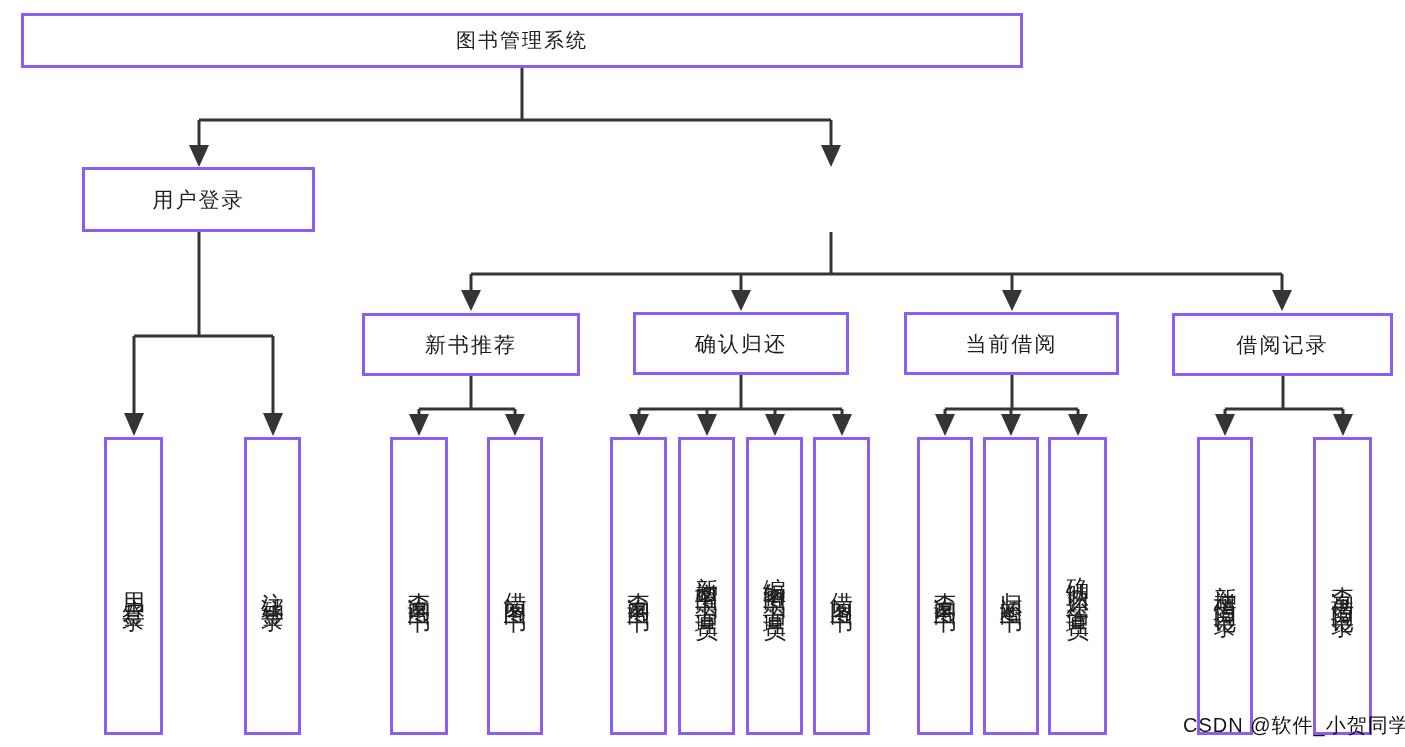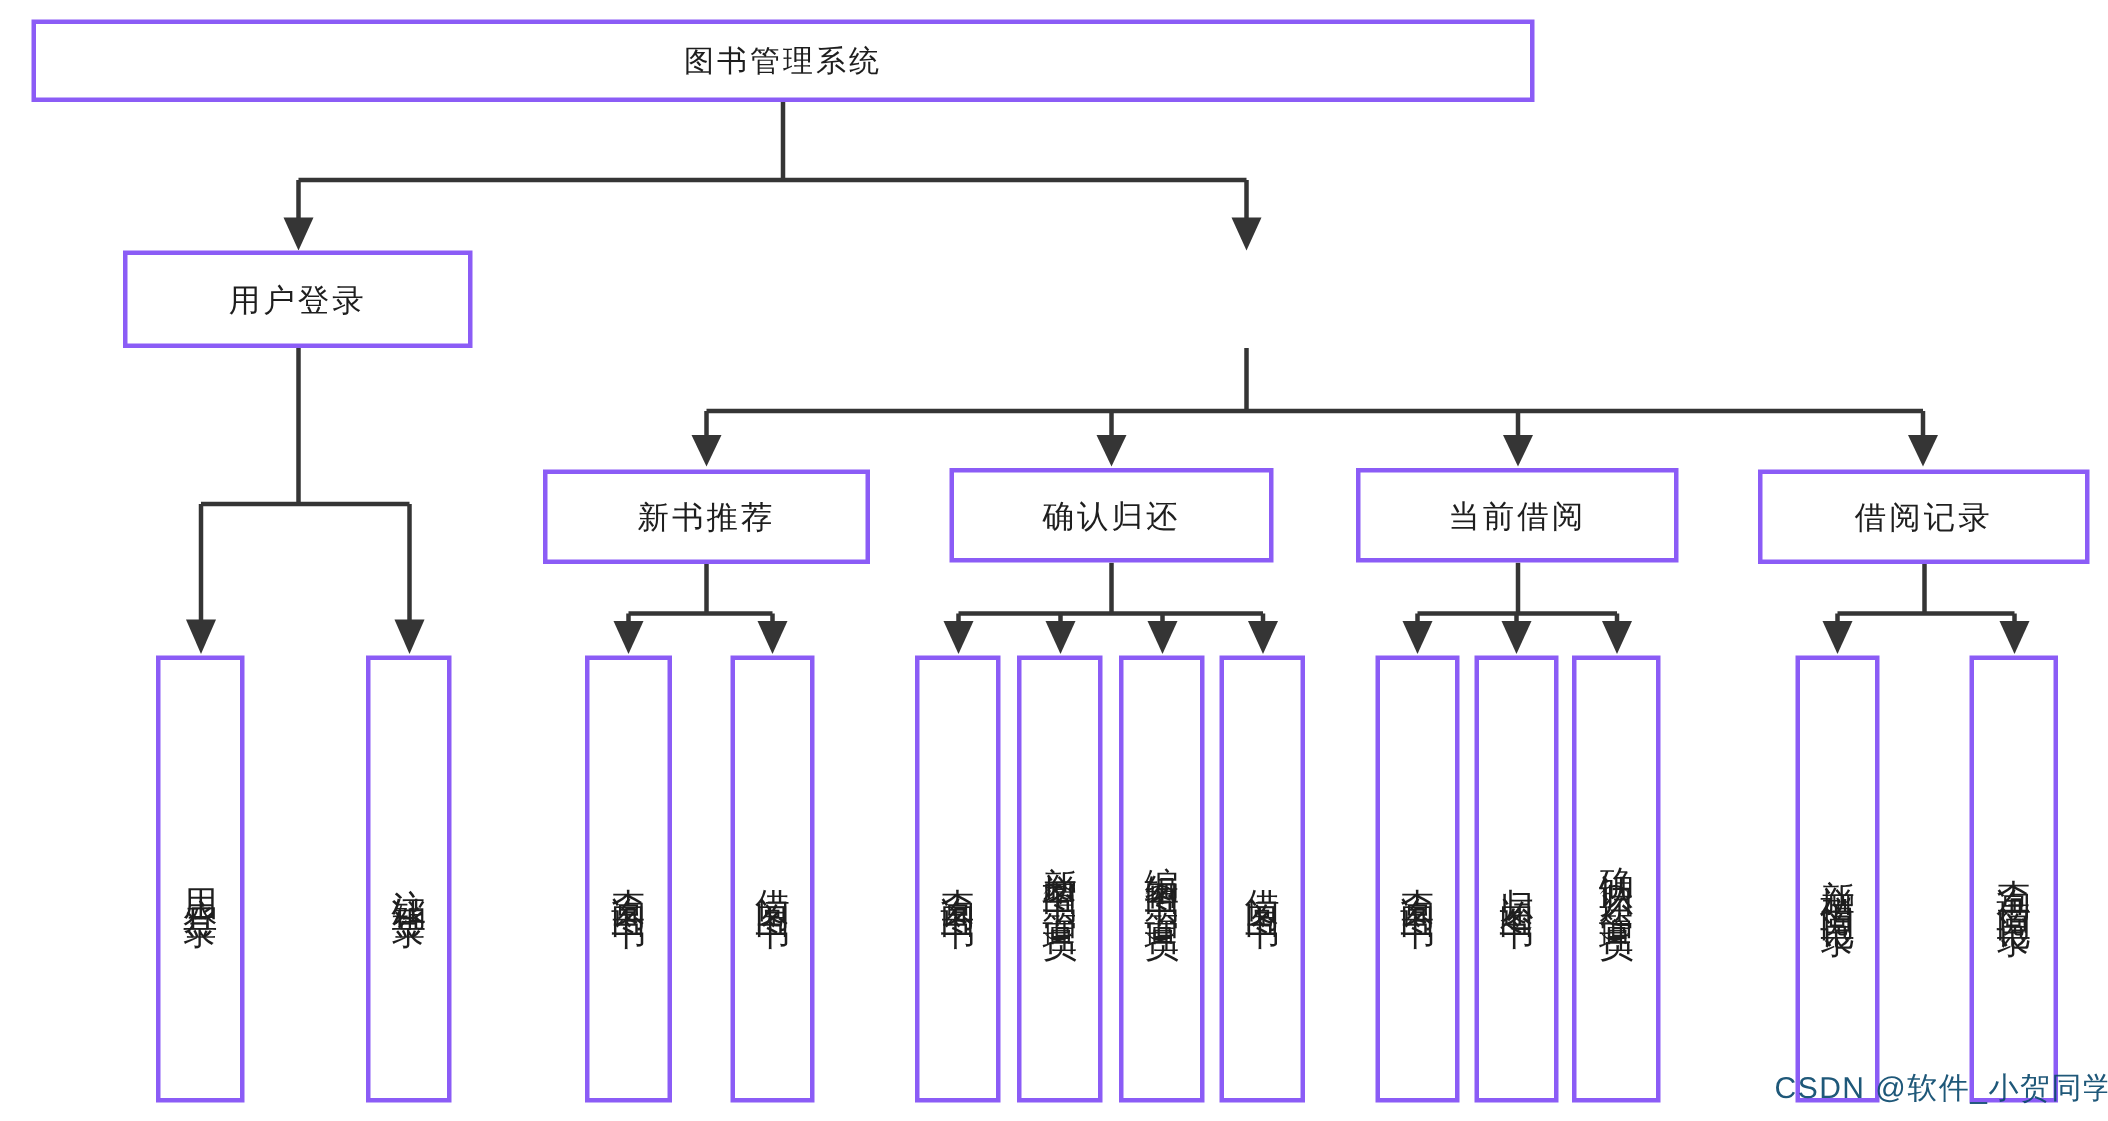--- a/index.html
+++ b/index.html
@@ -15,21 +15,21 @@
     display:flex;align-items:center;justify-content:center;
   }
   .h-label{font-size:21px;letter-spacing:2px;white-space:nowrap;}
   .root .h-label{font-size:20px;}
   .v-label{
     writing-mode:vertical-rl;text-orientation:mixed;
     font-size:23px;letter-spacing:6px;line-height:1;white-space:nowrap;
   }
   .watermark{
     position:absolute;left:1183px;top:712px;width:215px;
-    font-size:20px;letter-spacing:1px;color:#0c4a6e;opacity:0.92;
+    font-size:20px;letter-spacing:1px;color:#000000;opacity:0.92;
     white-space:nowrap;text-align:center;
   }
 </style>
 </head>
 <body>
 
 <div id="stage">
 
   <svg id="wires" viewBox="0 0 1405 747">
     <g>

